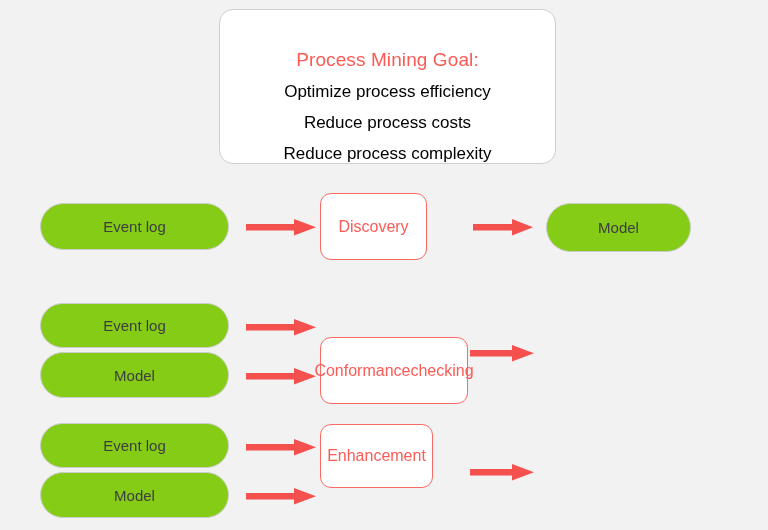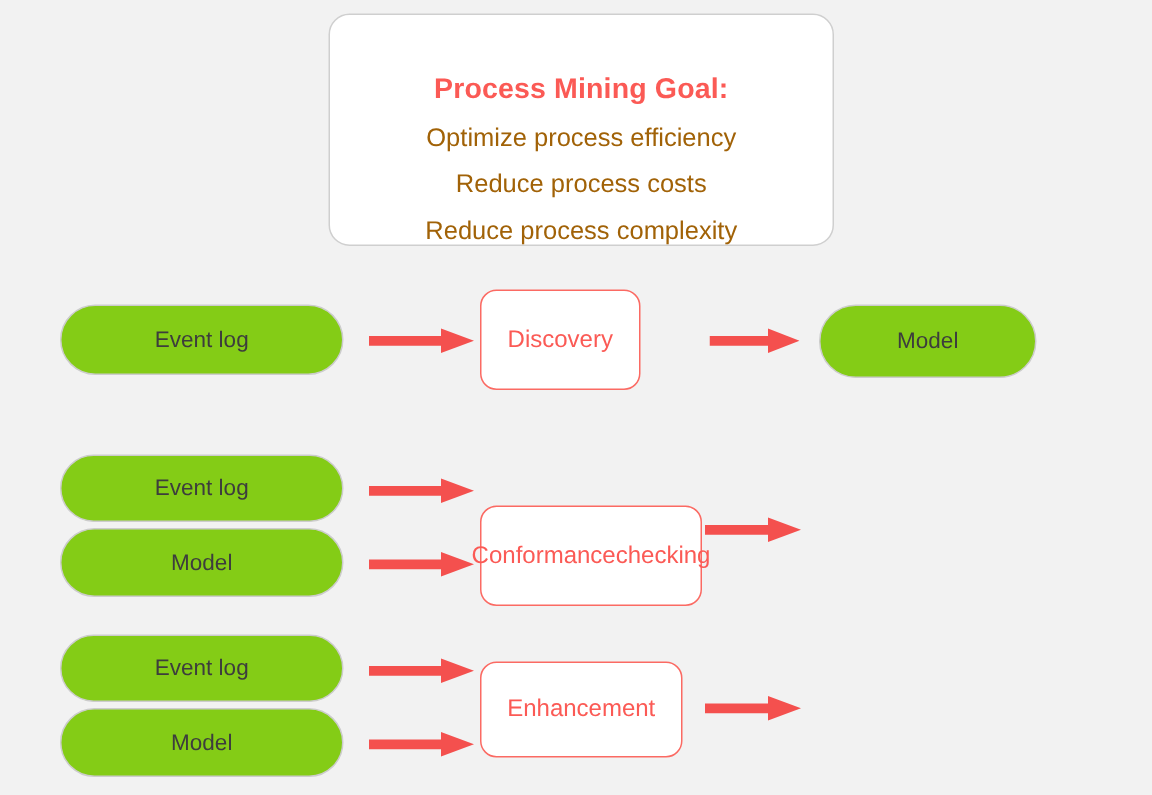--- a/index.html
+++ b/index.html
@@ -35,27 +35,27 @@
     box-sizing: border-box;
     display: flex;
     flex-direction: column;
     align-items: center;
     justify-content: center;
     gap: 10px;
   }
   .goal-title {
     color: #fb5a55;
     font-size: 19px;
-    font-weight: bold;
+    font-weight: normal;
     letter-spacing: 0.1px;
     text-align: center;
     margin-top: 40px;
   }
   .goal-line {
-    color: #a16207;
+    color: #000000;
     font-size: 17px;
     text-align: center;
     line-height: 1.25;
   }
 
   
   .pill {
     position: absolute;
     background: #84cc16;
     border: 1px solid #cccccc;
@@ -97,21 +97,21 @@
   .r1-proc { left: 320px; top: 193px; width: 107px; height: 67px; }
   .r1-out  { left: 546px; top: 203px; width: 145px; height: 49px; }
 
   .r2-in1  { left: 40px;  top: 303px; width: 189px; height: 45px; }
   .r2-in2  { left: 40px;  top: 352px; width: 189px; height: 46px; }
   .r2-proc { left: 320px; top: 337px; width: 148px; height: 67px; }
   .r2-out  { left: 546px; top: 329px; width: 145px; height: 47px; }
 
   .r3-in1  { left: 40px;  top: 423px; width: 189px; height: 45px; }
   .r3-in2  { left: 40px;  top: 472px; width: 189px; height: 46px; }
-  .r3-proc { left: 320px; top: 441px; width: 135px; height: 64px; }
+  .r3-proc { left: 320px; top: 424px; width: 113px; height: 64px; }
   .r3-out  { left: 546px; top: 448px; width: 145px; height: 47px; }
 
   
   .a-r1-in  { left: 246px; top: 217px; width: 70px; }
   .a-r1-out { left: 473px; top: 217px; width: 60px; }
 
   .a-r2-in1 { left: 246px; top: 317px; width: 70px; }
   .a-r2-in2 { left: 246px; top: 366px; width: 70px; }
   .a-r2-out { left: 470px; top: 343px; width: 64px; }
 

